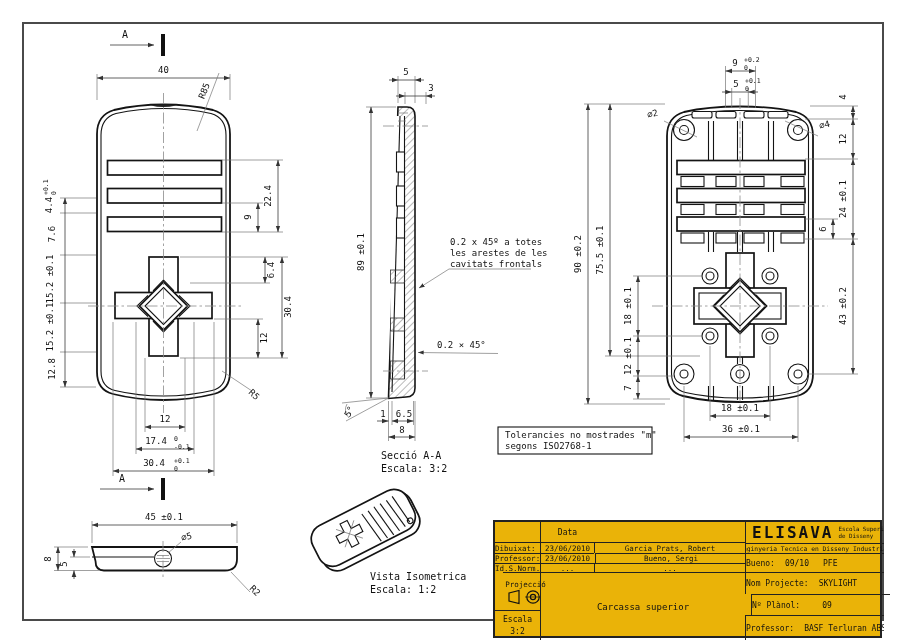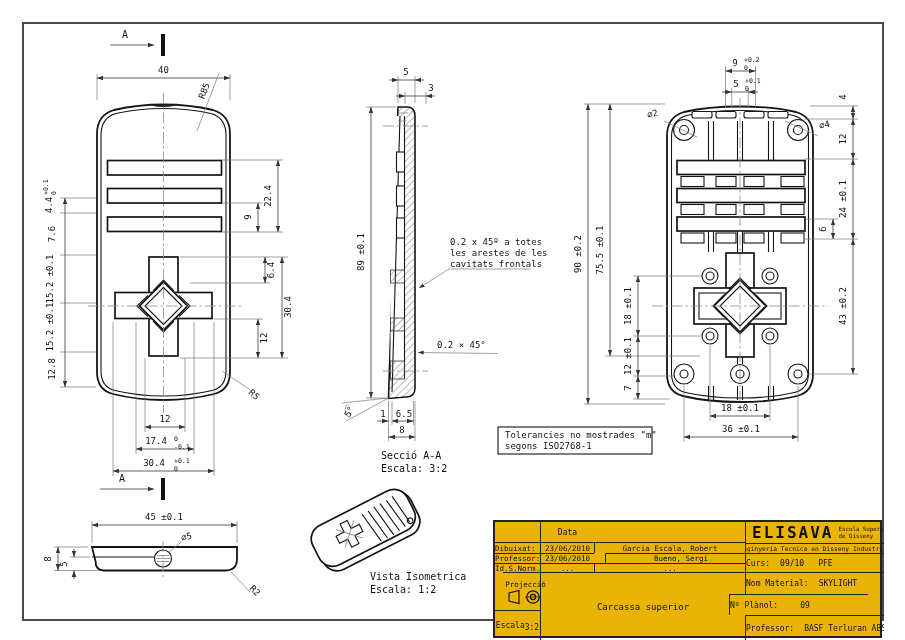--- a/index.html
+++ b/index.html
@@ -414,63 +414,63 @@
   <text class="t9" x="505" y="449">segons ISO2768-1</text>
 </g>
 </svg>
 
 <div class="tb">
   <div class="cell noL noT" style="left:0;top:0;width:45px;height:20px"></div>
   <div class="cell noT c f8" style="left:45px;top:0;width:54px;height:20px">Data</div>
 
   <div class="cell noL f7 pl" style="left:0;top:20px;width:45px;height:11px">Dibuixat:</div>
   <div class="cell c f7" style="left:45px;top:20px;width:54px;height:11px">23/06/2010</div>
-  <div class="cell c f7" style="left:99px;top:20px;width:151px;height:11px">Garcia Escala, Robert</div>
+  <div class="cell c f7" style="left:99px;top:20px;width:151px;height:11px">Garcia Prats, Robert</div>
 
   <div class="cell noL f7 pl" style="left:0;top:31px;width:45px;height:10px">Professor:</div>
   <div class="cell c f7" style="left:45px;top:31px;width:54px;height:10px">23/06/2010</div>
-  <div class="cell c f7" style="left:110px;top:31px;width:151px;height:10px">Bueno, Sergi</div>
+  <div class="cell c f7" style="left:100px;top:31px;width:151px;height:10px">Bueno, Sergi</div>
 
   <div class="cell noL f7 pl" style="left:0;top:41px;width:45px;height:9px">Id.S.Norm.</div>
   <div class="cell c f7" style="left:45px;top:41px;width:54px;height:9px">...</div>
   <div class="cell c f7" style="left:99px;top:41px;width:151px;height:9px">...</div>
 
   <div class="cell noL" style="left:8px;top:50px;width:45px;height:38px;flex-direction:column;justify-content:center">
     <span class="f7" style="margin-top:2px">Projecció</span>
     <svg width="38" height="16" viewBox="0 0 38 16" style="position:static">
       <path d="M2,4 L12,1.5 L12,14.5 L2,12 Z" fill="none" stroke="#111" stroke-width="1.2"></path>
       <circle cx="26" cy="8" r="6.2" fill="none" stroke="#111" stroke-width="1.2"></circle>
       <circle cx="26" cy="8" r="2.6" fill="none" stroke="#111" stroke-width="1.2"></circle>
       <line x1="18" y1="8" x2="34" y2="8" stroke="#111" stroke-width=".7"></line>
     </svg>
   </div>
-  <div class="cell noL c" style="left:0;top:88px;width:45px;height:30px;flex-direction:row">
+  <div class="cell noL c" style="left:0;top:88px;width:45px;height:30px;flex-direction:column">
     <span class="f8">Escala</span>
     <span class="f8" style="margin-top:3px">3:2</span>
   </div>
   <div class="cell c f9" style="left:45px;top:50px;width:205px;height:68px">Carcassa superior</div>
 
   <div class="cell noT" style="left:250px;top:0;width:139px;height:21px">
     <span class="logo" style="margin-left:6px">ELISAVA</span>
     <span class="logosub">
       <span style="display:block">Escola Superior</span>
       <span style="display:block">de Disseny</span>
     </span>
   </div>
   <div class="cell c f6" style="left:250px;top:21px;width:139px;height:10px">Enginyeria Tecnica en Disseny Industrial</div>
   <div class="cell f8 pl" style="left:250px;top:31px;width:139px;height:19px">
-    <span>Curs:</span>
+    <span>Bueno:</span>
     <span style="margin-left:10px">09/10</span>
     <span style="margin-left:14px">PFE</span>
   </div>
   <div class="cell f8 pl" style="left:250px;top:50px;width:139px;height:22px">
-    <span>Nom Material:</span>
+    <span>Nom Projecte:</span>
     <span style="margin-left:10px">SKYLIGHT</span>
   </div>
-  <div class="cell f8 pl" style="left:234px;top:72px;width:139px;height:21px">
+  <div class="cell f8 pl" style="left:256px;top:72px;width:139px;height:21px">
     <span>Nº Plànol:</span>
     <span style="margin-left:22px">09</span>
   </div>
   <div class="cell f8 pl" style="left:250px;top:93px;width:139px;height:25px">
     <span>Professor:</span>
     <span style="margin-left:10px">BASF Terluran ABS</span>
   </div>
 </div>
 </div>
 

